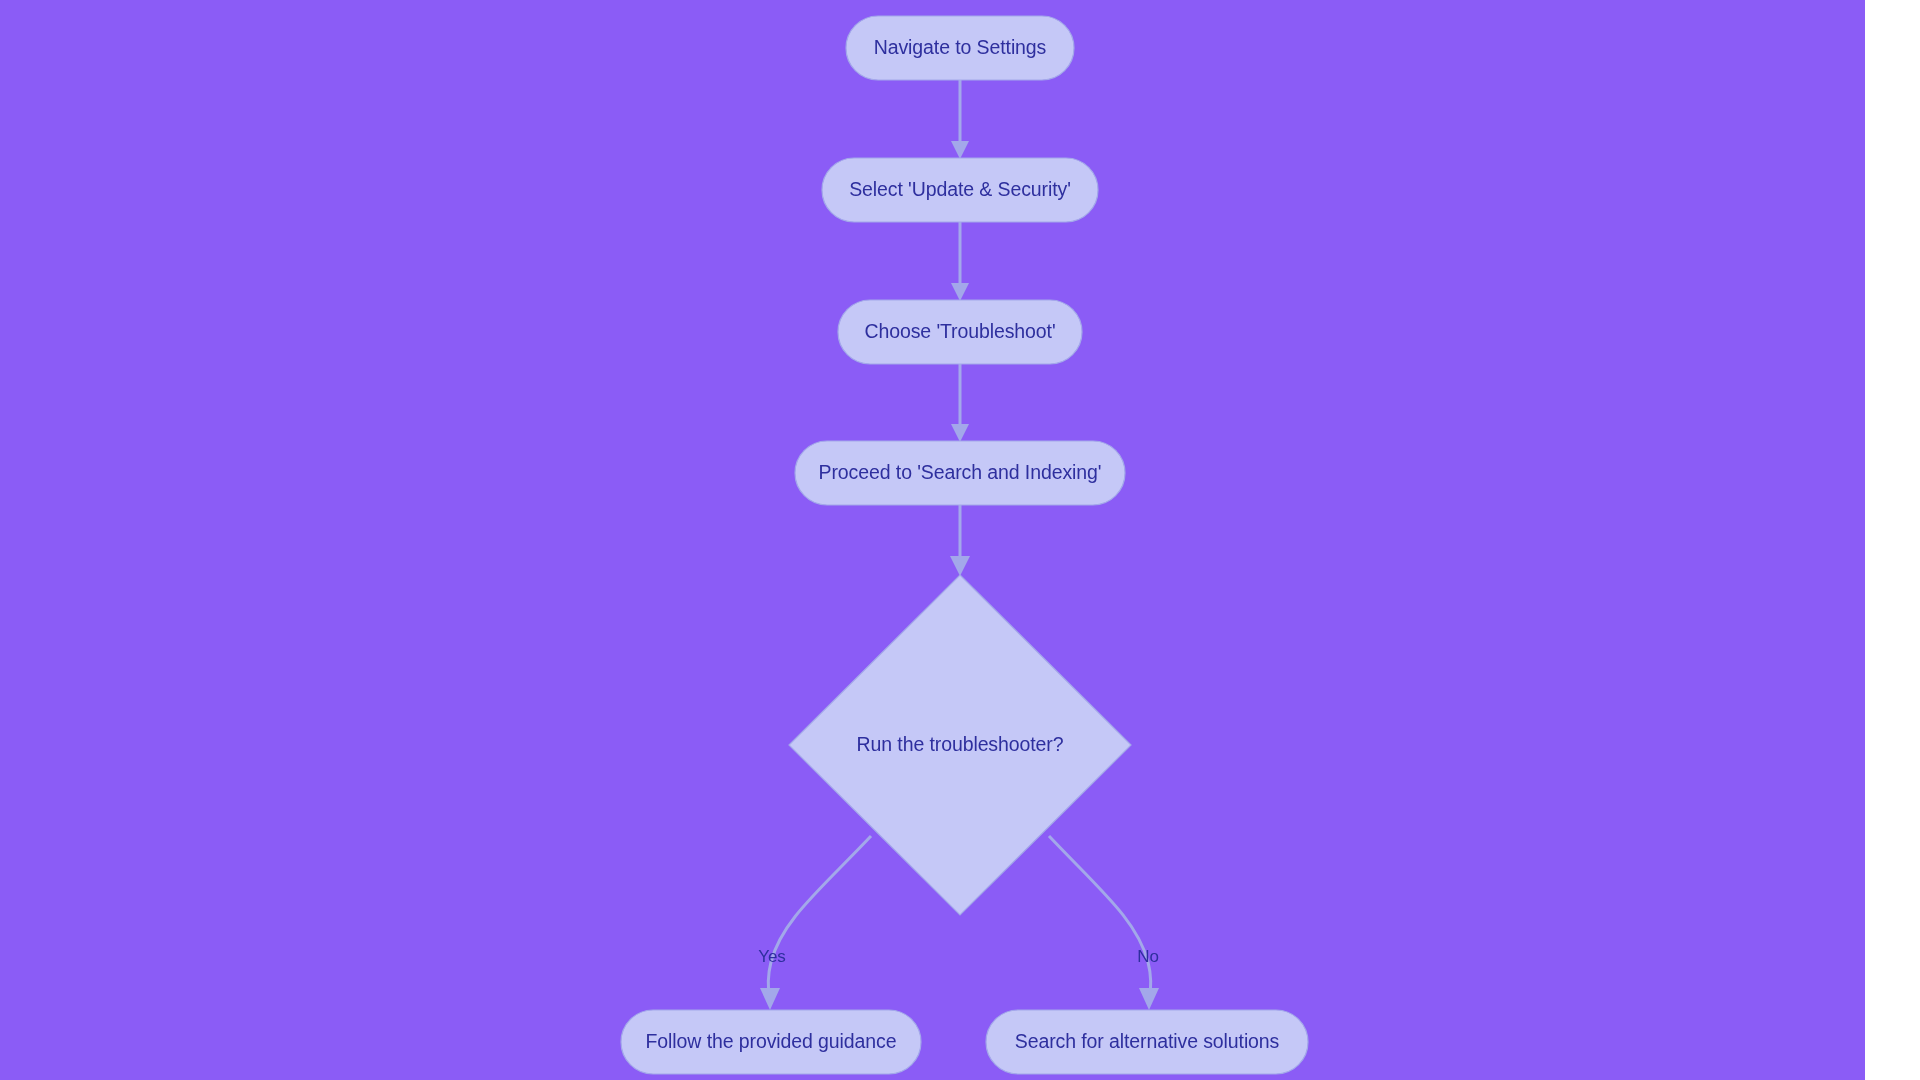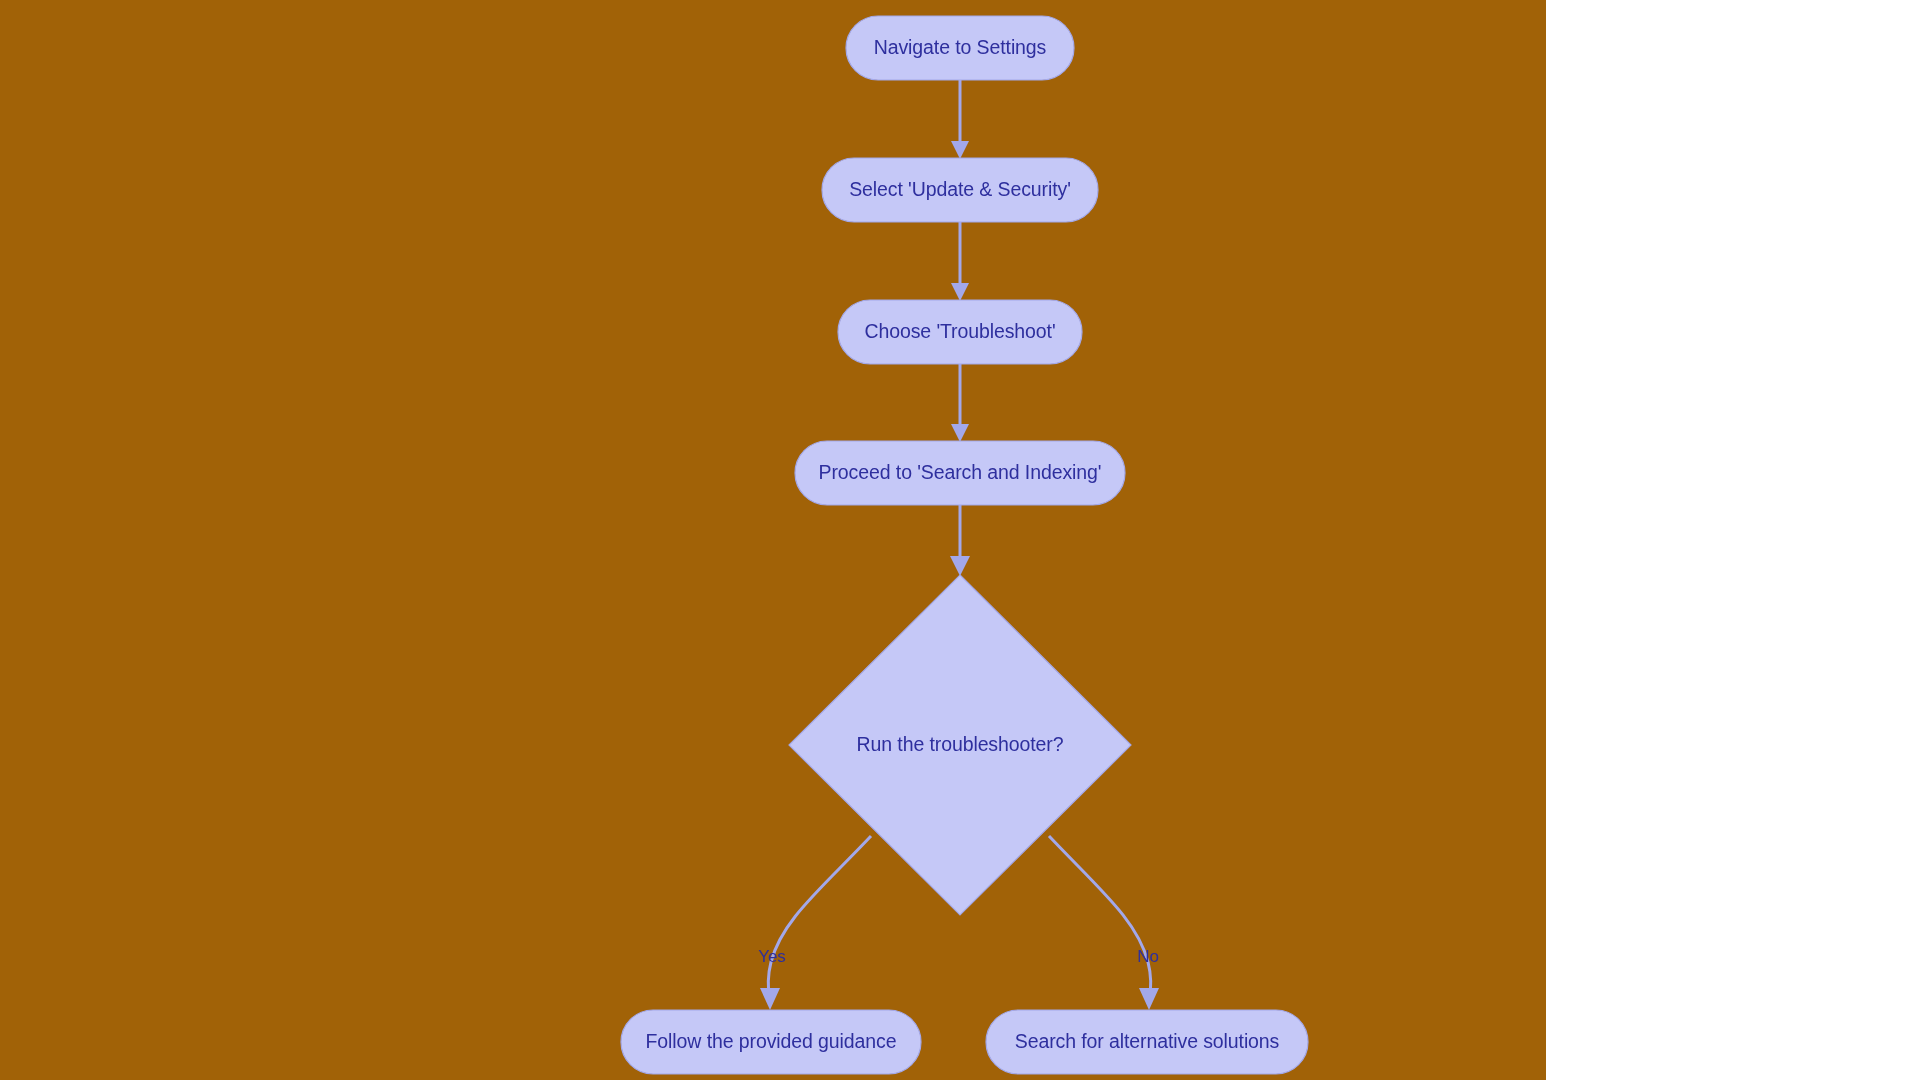--- a/index.html
+++ b/index.html
@@ -9,23 +9,23 @@
     background: #ffffff;
   }
   body {
     width: 1920px;
     height: 1080px;
     overflow: hidden;
     font-family: "Liberation Sans", sans-serif;
   }
   #flowchart-root {
     position: relative;
-    width: 1546px;
+    width: 1865px;
     height: 1080px;
-    background: #a16207;
+    background: #8b5cf6;
   }
   #flowchart-svg {
     position: absolute;
     top: 0;
     left: 0;
     width: 1920px;
     height: 1080px;
     display: block;
   }
   .node-label,

